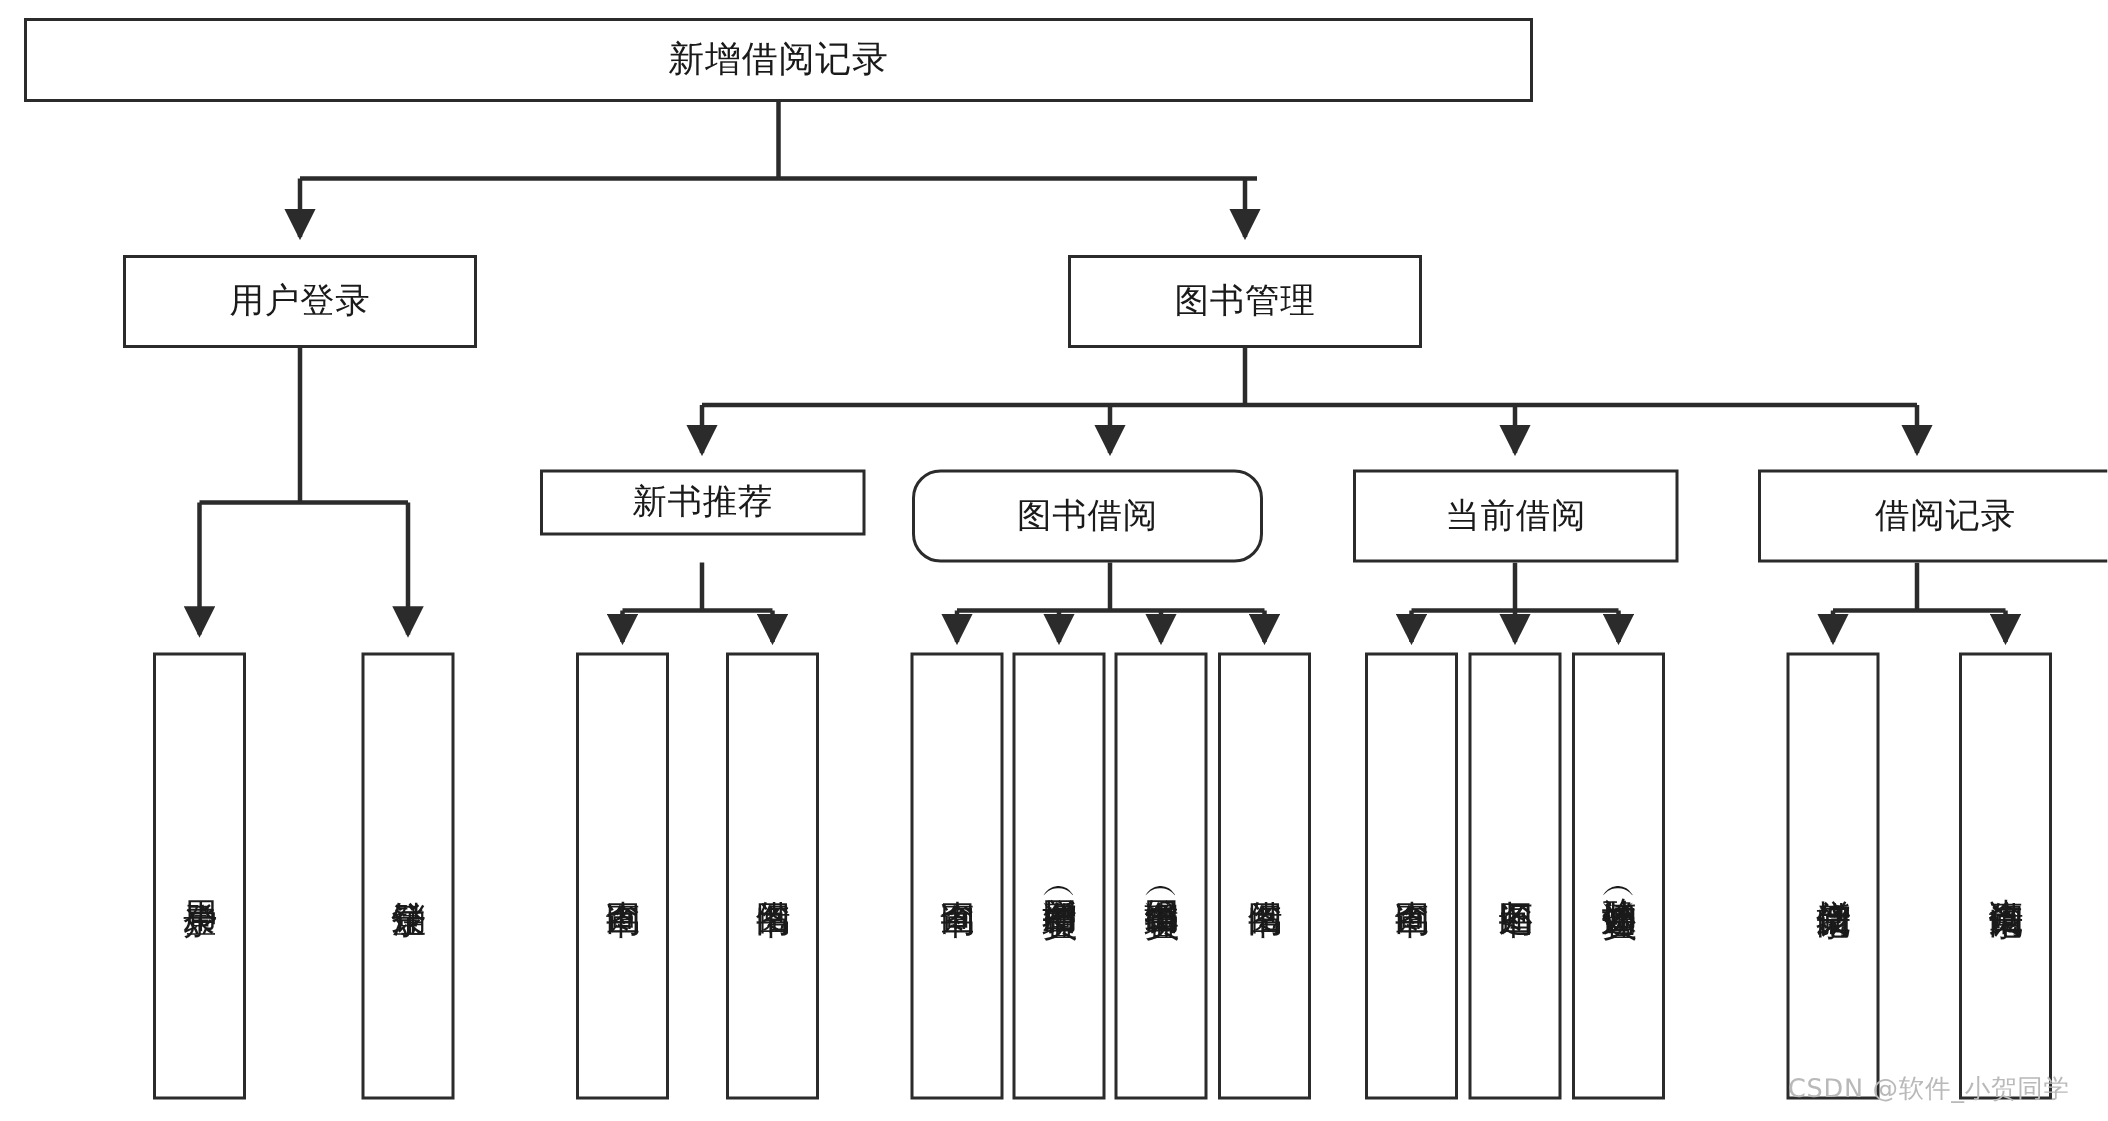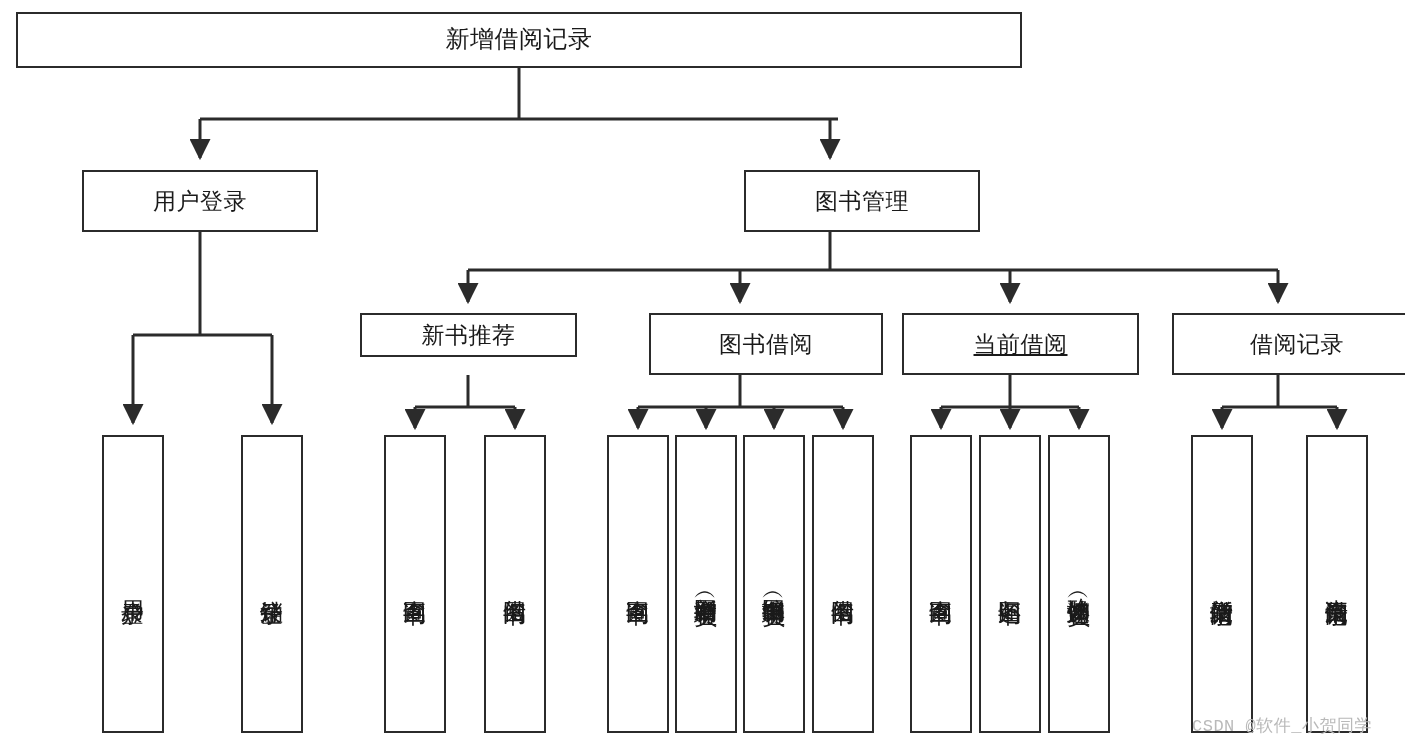--- a/index.html
+++ b/index.html
@@ -63,21 +63,20 @@
     white-space: normal;
     max-height: 100%;
   }
   .watermark {
     position: absolute;
     font-size: 17px;
     color: #b9b9b9;
     letter-spacing: 0.5px;
     white-space: nowrap;
     user-select: none;
-    font-family: Liberation Mono, monospace;
   }
 </style>
 </head>
 <body>
 
 <div id="canvas">
 
   <svg id="wires" viewBox="0 0 1405 747" width="1405" height="747">
     <defs>
       <marker id="arrow" viewBox="0 0 10 10" refX="9" refY="5" markerWidth="7" markerHeight="7" orient="auto-start-reverse">
@@ -128,31 +127,31 @@
     </g>
   </svg>
 
   <div class="node horiz root" style="left:16px; top:12px; width:1006px; height:56px;">
     <span class="label">新增借阅记录</span>
   </div>
 
   <div class="node horiz" style="left:82px; top:170px; width:236px; height:62px;">
     <span class="label">用户登录</span>
   </div>
-  <div class="node horiz" style="left:744px; top:170px; width:236px; height:62px;">
+  <div class="node horiz" style="left:712px; top:170px; width:236px; height:62px;">
     <span class="label">图书管理</span>
   </div>
 
   <div class="node horiz" style="left:360px; top:313px; width:217px; height:44px;">
     <span class="label">新书推荐</span>
   </div>
-  <div class="node horiz" style="left:649px; top:313px; width:234px; height:62px;">
+  <div class="node horiz" style="left:608px; top:313px; width:234px; height:62px;border-radius:19px;">
     <span class="label">图书借阅</span>
   </div>
-  <div class="node horiz" style="left:902px; top:313px; width:237px; height:62px;text-decoration:underline;">
+  <div class="node horiz" style="left:902px; top:313px; width:217px; height:62px;">
     <span class="label">当前借阅</span>
   </div>
   <div class="node horiz" style="left:1172px; top:313px; width:250px; height:62px;">
     <span class="label">借阅记录</span>
   </div>
 
   <div class="node vert" style="left:102px; top:435px; width:62px; height:298px;">
     <span class="label">用户登录</span>
   </div>
   <div class="node vert" style="left:241px; top:435px; width:62px; height:298px;">

